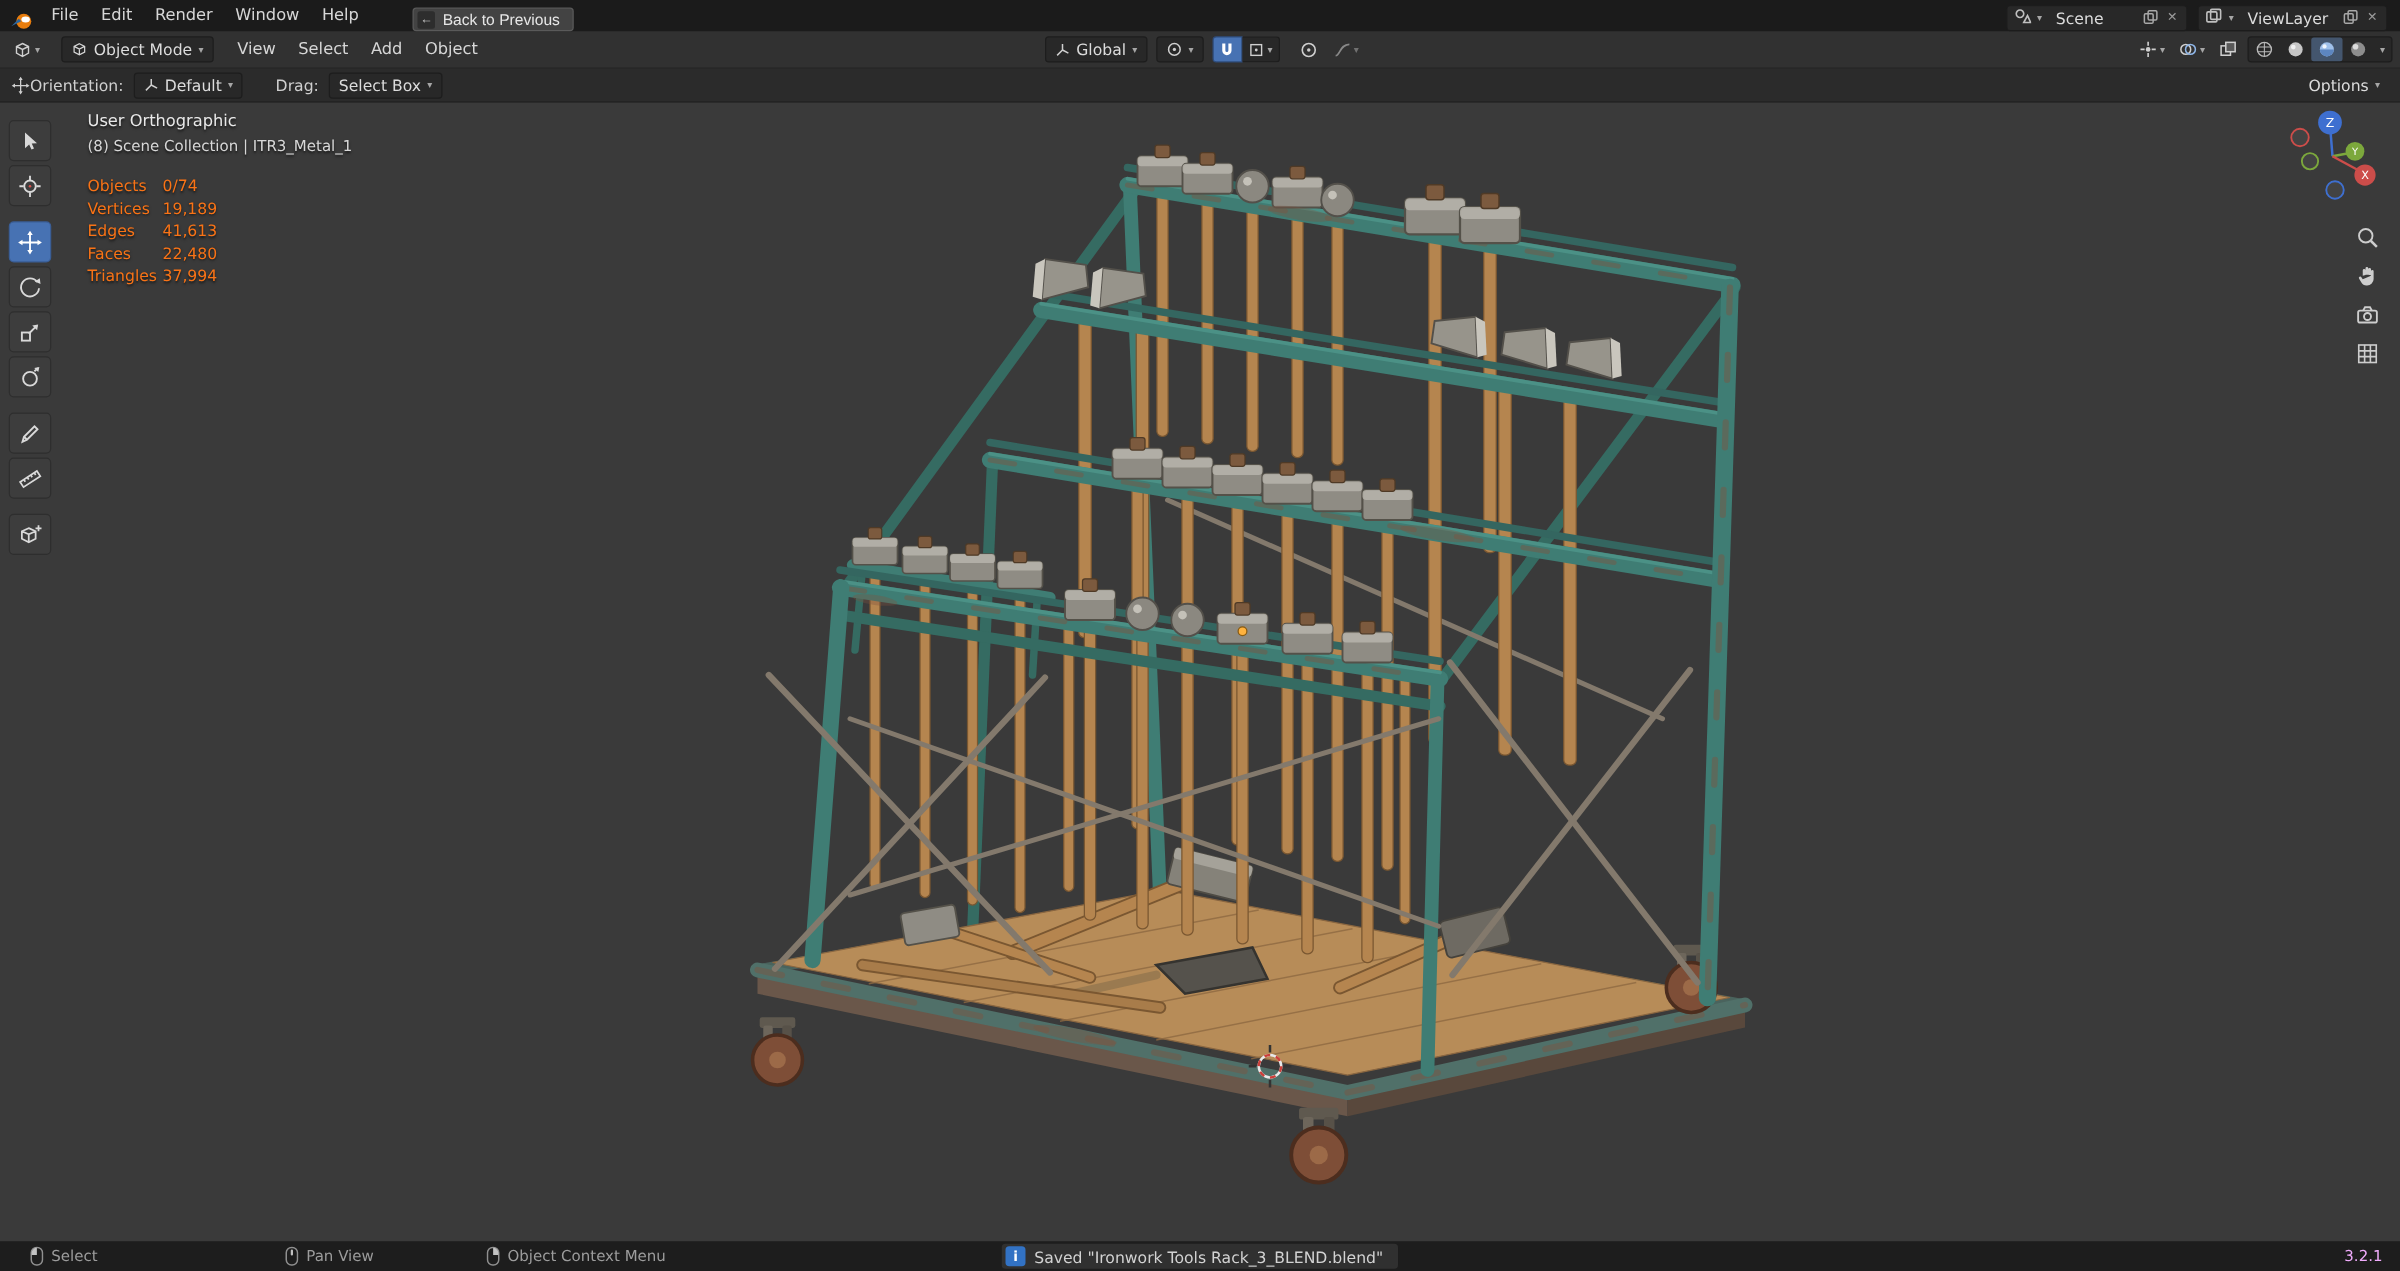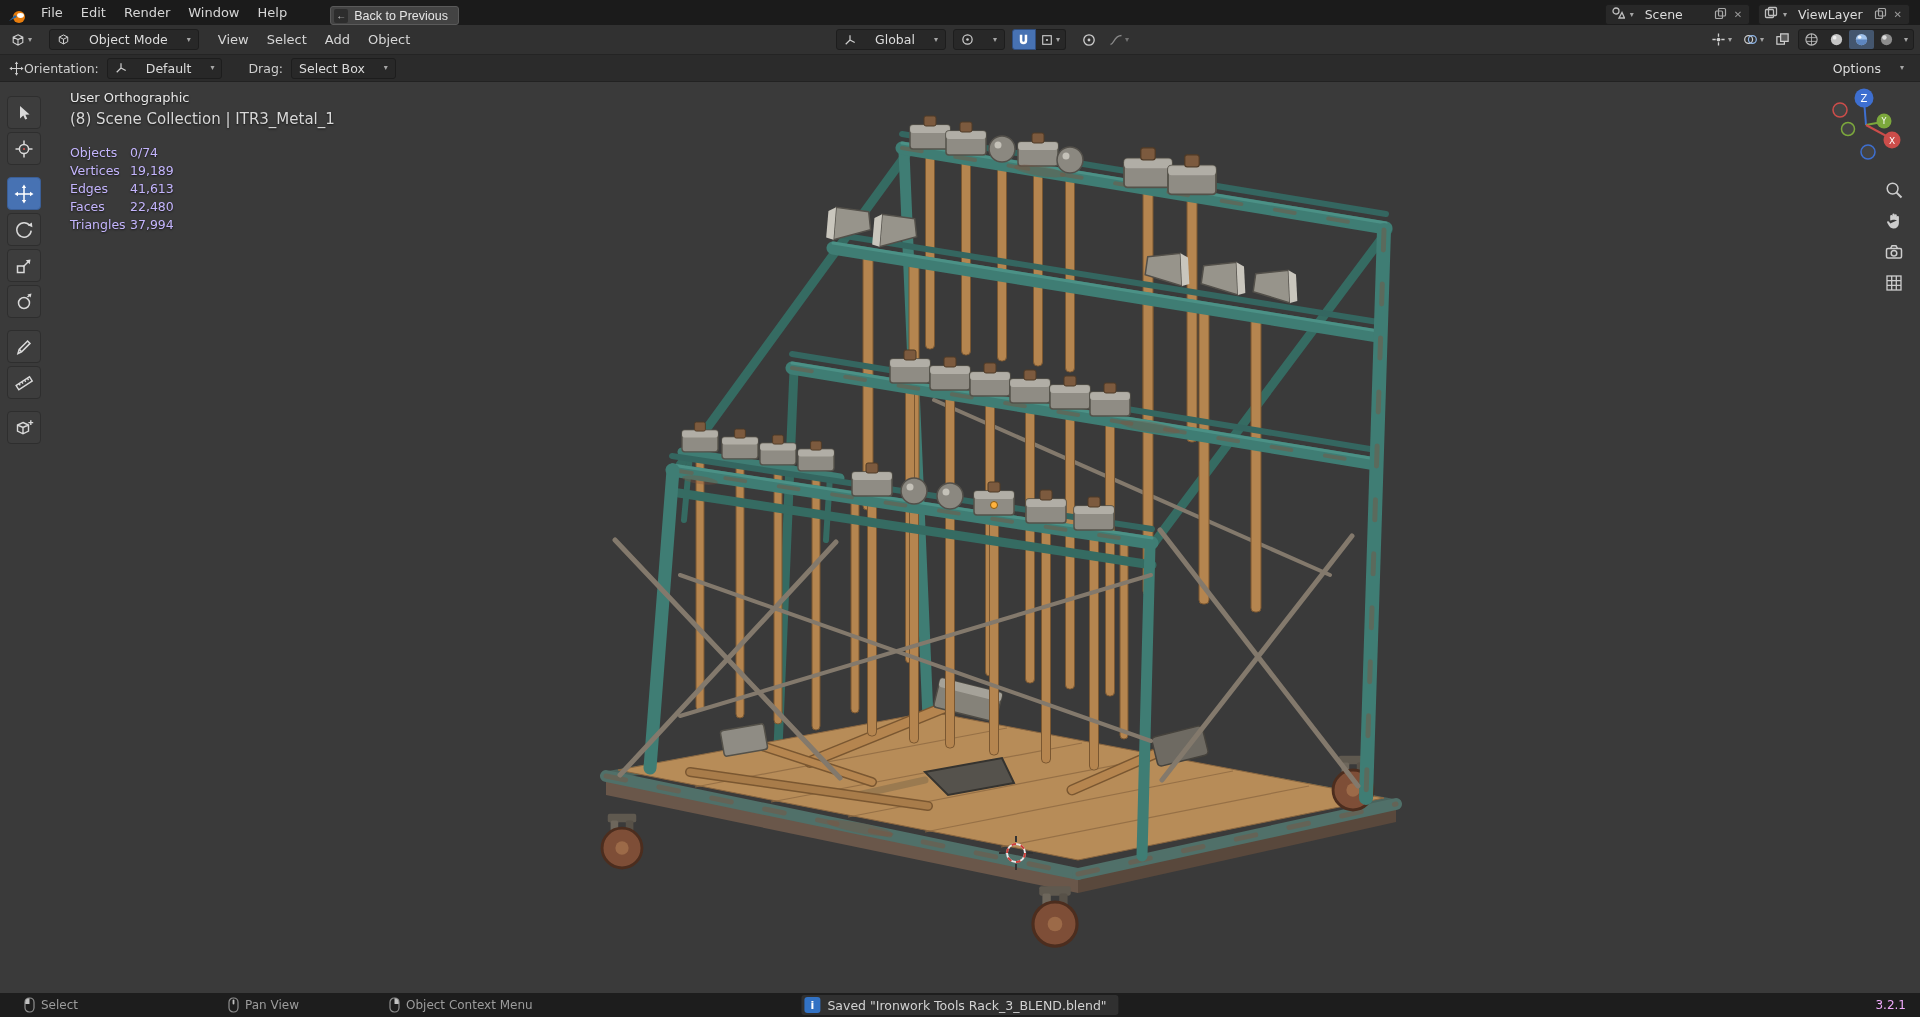--- a/index.html
+++ b/index.html
@@ -19,21 +19,21 @@
     align-items:center;padding:0 5px;gap:5px;font-size:12.5px;color:#dcdcdc}
   .field .name{padding:0 6px;min-width:70px}
   .chev{font-size:8px;color:#a6a6a6;line-height:1}
   .xbtn{font-size:10px;color:#9a9a9a;padding:0 2px}
   
   .header2{position:absolute;left:0;top:25px;width:1920px;height:30px;background:#313131;
     border-bottom:1px solid #242424;z-index:9;display:flex;align-items:center;font-size:13px;color:#d6d6d6}
   .header3{position:absolute;left:0;top:55px;width:1920px;height:27px;background:#2b2b2b;
     border-bottom:1px solid #222;z-index:9;display:flex;align-items:center;font-size:12.5px;color:#cfcfcf}
   .pill{height:21px;background:#282828;border:1px solid #1d1d1d;border-radius:3px;display:flex;
-    align-items:center;gap:19px;padding:0 7px;color:#dcdcdc;font-size:12.5px}
+    align-items:center;gap:5px;padding:0 7px;color:#dcdcdc;font-size:12.5px}
   .icobtn{display:flex;align-items:center;gap:2px;padding:0 3px}
   .h2-center{position:absolute;left:836px;top:0;height:100%;display:flex;align-items:center;gap:7px}
   .h2-right{position:absolute;right:6px;top:0;height:100%;display:flex;align-items:center;gap:5px}
   .snapwrap{display:flex;align-items:center}
   .snap-on{height:21px;width:24px;background:#4772b3;border:1px solid #2f4d7d;border-radius:3px 0 0 3px;
     display:flex;align-items:center;justify-content:center}
   .snap-dd{height:21px;background:#282828;border:1px solid #1d1d1d;border-left:none;
     border-radius:0 3px 3px 0;display:flex;align-items:center;gap:3px;padding:0 5px}
   .shade{display:flex;align-items:center;background:#282828;border:1px solid #1d1d1d;border-radius:3px;height:21px}
   .shade .seg{width:25px;height:19px;display:flex;align-items:center;justify-content:center}
@@ -41,23 +41,23 @@
   .dim{opacity:.55}
   
   .toolcol{position:absolute;left:7px;top:96px;width:38px;display:flex;flex-direction:column;gap:3px;z-index:5}
   .tbtn{width:34px;height:33px;background:#3d3d3d;border:1px solid #2e2e2e;border-radius:4px;
     display:flex;align-items:center;justify-content:center}
   .tbtn.active{background:#4772b3;border-color:#3a5e96}
   .gap{height:6px}
   
   .vp-info{position:absolute;left:70px;top:90px;z-index:4;color:#e8e8e8;
     text-shadow:0 1px 2px rgba(0,0,0,.65);font-size:13px}
-  .vp-info .sub{margin-top:5px;font-size:15px;color:#d8d8d8}
+  .vp-info .sub{margin-top:5px;font-size:12px;color:#d8d8d8}
   .stats{margin-top:16px}
-  .stat-row{display:flex;line-height:18px;font-size:12.5px;color:#c4b5fd}
+  .stat-row{display:flex;line-height:18px;font-size:12.5px;color:#f97316}
   .stat-label{width:60px}
   .navcol{position:absolute;right:14px;top:178px;z-index:4;display:flex;flex-direction:column;gap:7px}
   .navbtn{width:24px;height:24px;display:flex;align-items:center;justify-content:center}
   .gizmo{position:absolute;left:1818px;top:73px;z-index:4}
   
   .statusbar{position:absolute;left:0;bottom:0;width:1920px;height:24px;background:#1d1d1d;display:flex;
     align-items:center;z-index:10;font-size:12px;color:#9c9c9c}
   .hint{display:flex;align-items:center;gap:6px}
   .hint1{margin-left:24px}.hint2{margin-left:150px}.hint3{margin-left:90px}
   .msg{position:absolute;left:50%;transform:translateX(-50%);display:flex;align-items:center;gap:7px;

